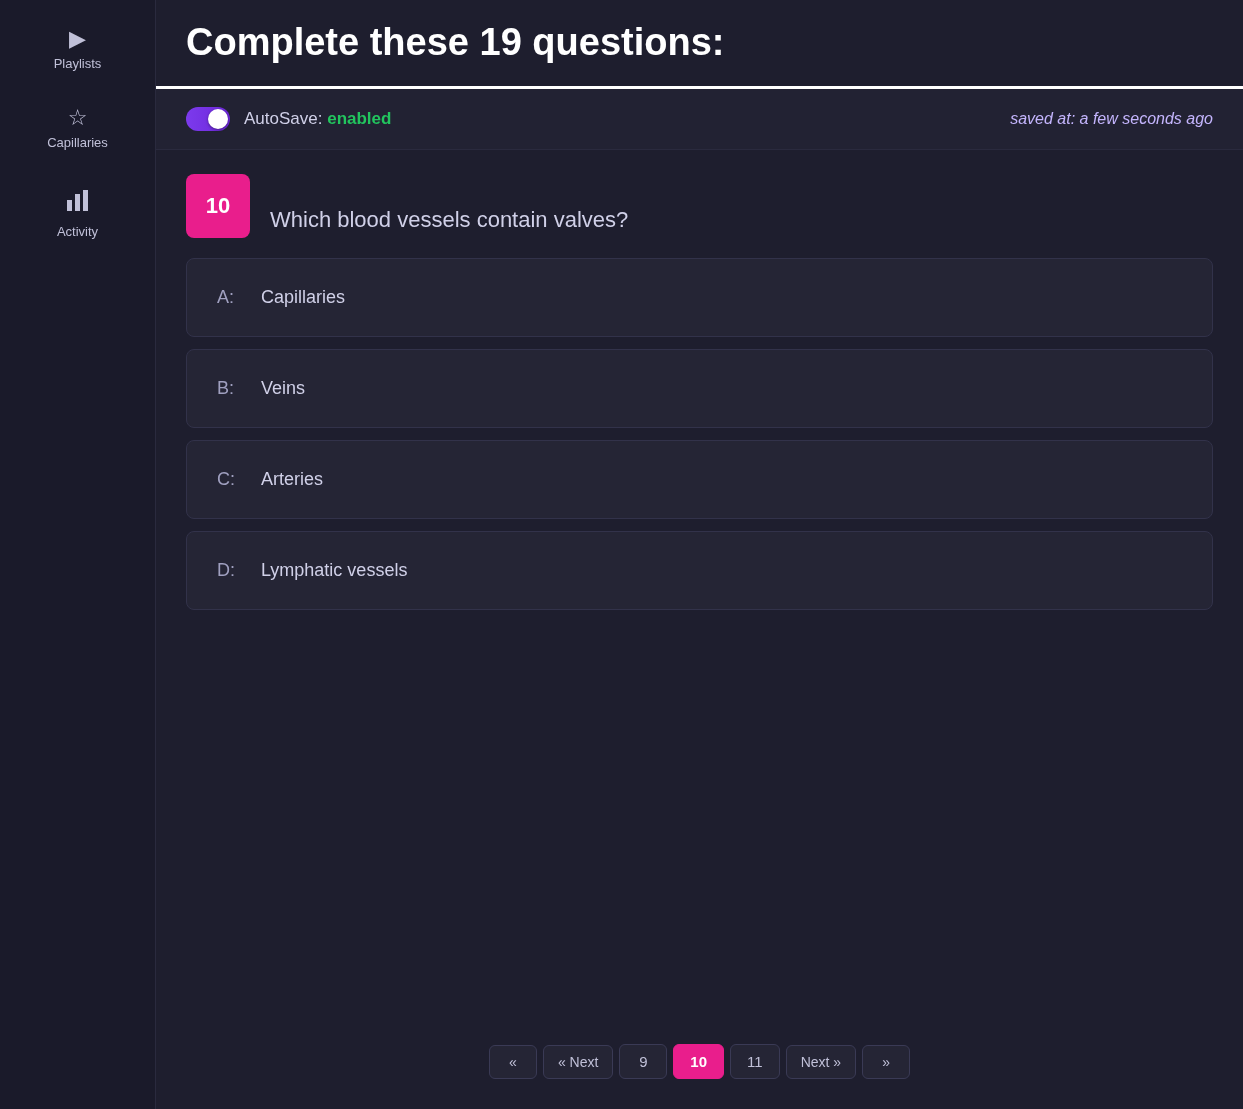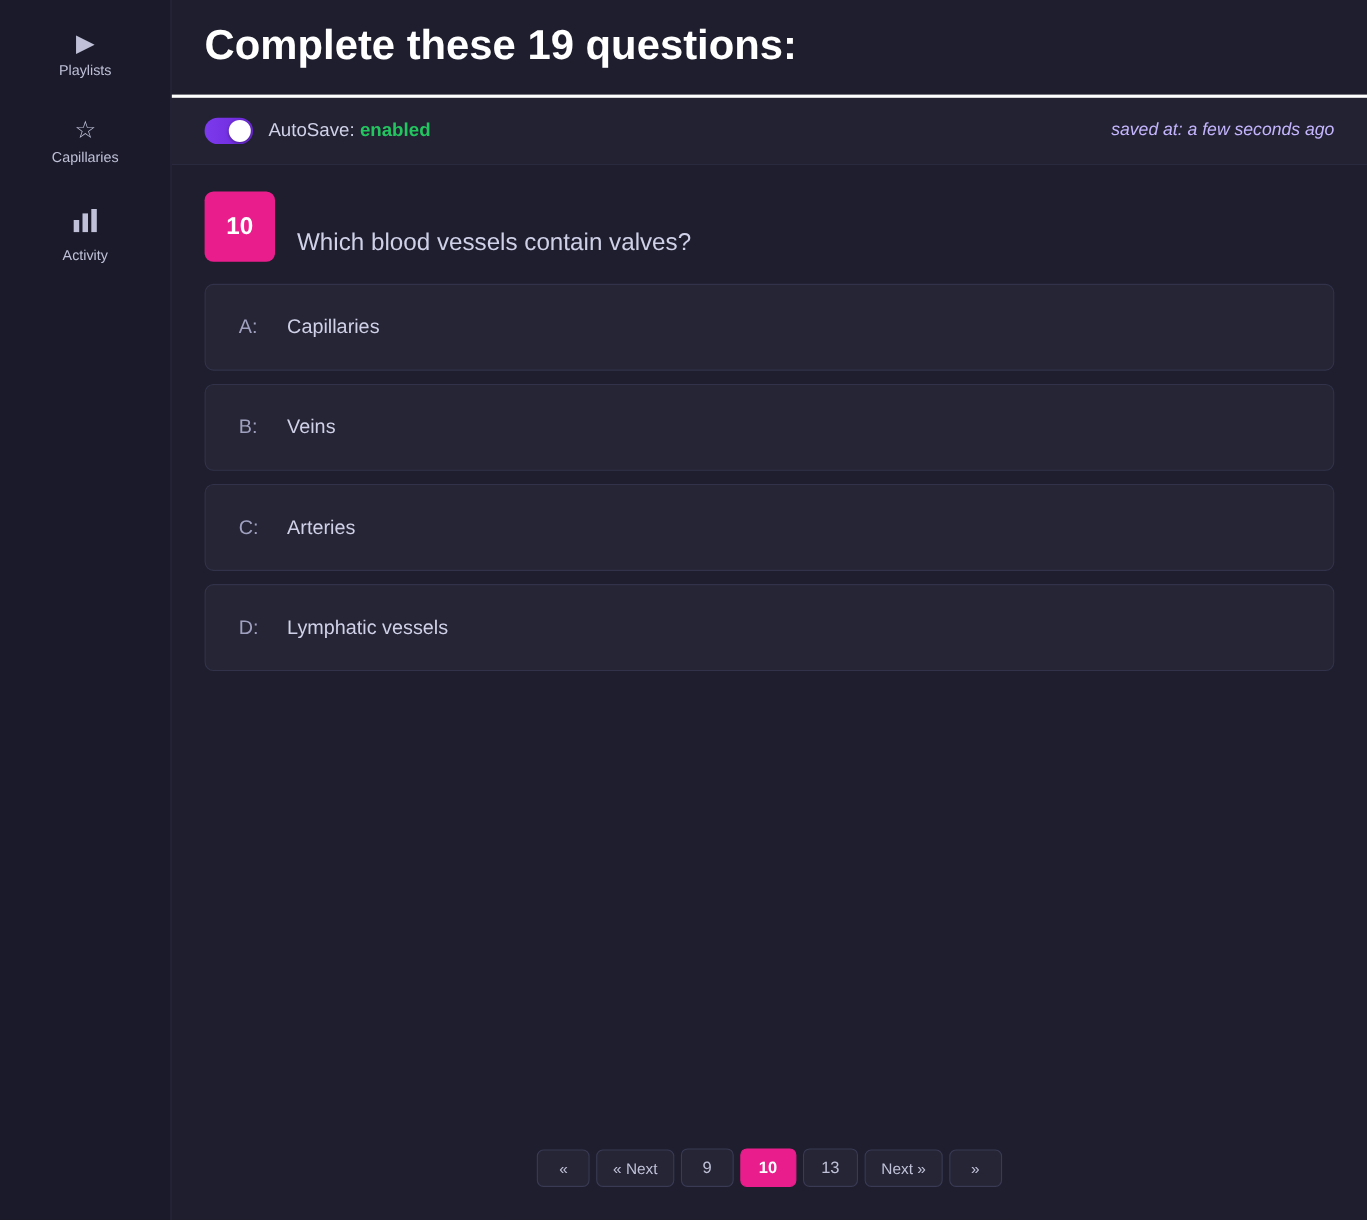--- a/index.html
+++ b/index.html
@@ -268,18 +268,18 @@
       <span class="answer-text">Lymphatic vessels</span>
     </div>
 
   </div>
 
   <div class="pagination">
     <button class="page-btn nav">«</button>
     <button class="page-btn nav">« Next</button>
     <button class="page-btn">9</button>
     <button class="page-btn active">10</button>
-    <button class="page-btn">13</button>
+    <button class="page-btn">11</button>
     <button class="page-btn nav">Next »</button>
     <button class="page-btn nav">»</button>
   </div>
 
 </main>
 
 </body></html>

